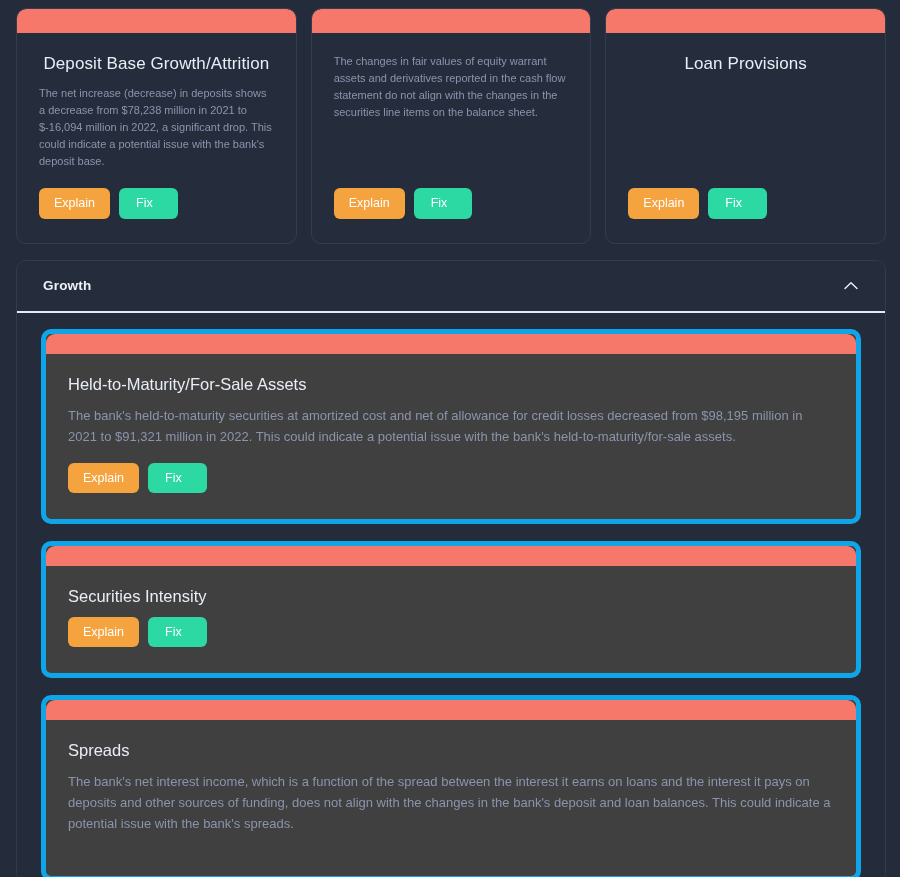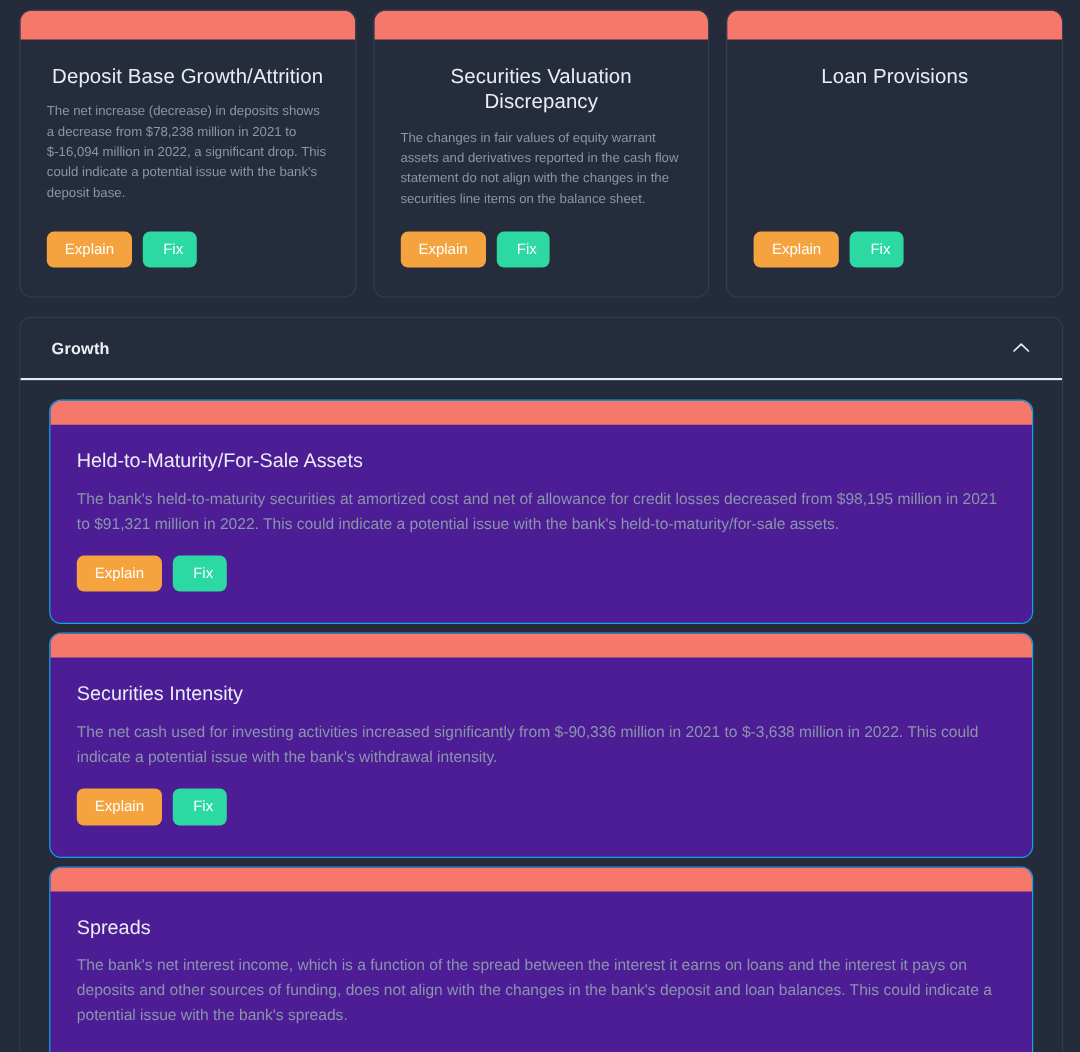--- a/index.html
+++ b/index.html
@@ -80,21 +80,21 @@
     border: none;
     border-radius: 6px;
     color: #ffffff;
     font-family: "Liberation Sans", sans-serif;
     font-size: 12.5px;
     line-height: 1;
     padding: 9px 15px;
     cursor: pointer;
   }
   .btn-explain { background: #f5a33f; }
-  .btn-fix     { background: #2cd9a3; padding-left: 17px; padding-right: 11px; }
+  .btn-fix     { background: #2cd9a3; padding-left: 17px; padding-right: 25px; }
 
   
   .expand-wrap {
     margin-top: 16px;
     border: 1px solid #333c4f;
     border-radius: 10px;
     background: #242c3c;
     overflow: hidden;
     height: 622px;
   }
@@ -123,25 +123,25 @@
     display: block;
   }
 
   .expand-body {
     padding: 16px 24px 0 24px;
     background: #242c3c;
   }
 
   
   .wide-card {
-    background: #4c1d95;
-    border: 1px solid #0ea5e9;
+    background: #404040;
+    border: 5px solid #0ea5e9;
     border-radius: 10px;
     overflow: hidden;
-    margin-bottom: 7px;
+    margin-bottom: 17px;
   }
 
   .wide-accent {
     height: 20px;
     background: #f6786a;
     border-radius: 9px 9px 0 0;
   }
 
   .wide-body {
     padding: 20px 22px 26px 22px;
@@ -178,21 +178,20 @@
         <div class="btn-row">
           <button class="btn btn-explain">Explain</button>
           <button class="btn btn-fix">Fix</button>
         </div>
       </div>
     </div>
 
     <div class="card">
       <div class="card-accent"></div>
       <div class="card-body">
-        <div class="card-title">Securities Valuation Discrepancy</div>
         <div class="card-desc">The changes in fair values of equity warrant assets and derivatives reported in the cash flow statement do not align with the changes in the securities line items on the balance sheet.</div>
         <div class="btn-row">
           <button class="btn btn-explain">Explain</button>
           <button class="btn btn-fix">Fix</button>
         </div>
       </div>
     </div>
 
     <div class="card">
       <div class="card-accent"></div>
@@ -229,21 +228,20 @@
             <button class="btn btn-explain">Explain</button>
             <button class="btn btn-fix">Fix</button>
           </div>
         </div>
       </div>
 
       <div class="wide-card">
         <div class="wide-accent"></div>
         <div class="wide-body">
           <div class="wide-title">Securities Intensity</div>
-          <div class="wide-desc">The net cash used for investing activities increased significantly from $-90,336 million in 2021 to $-3,638 million in 2022. This could indicate a potential issue with the bank's withdrawal intensity.</div>
           <div class="btn-row">
             <button class="btn btn-explain">Explain</button>
             <button class="btn btn-fix">Fix</button>
           </div>
         </div>
       </div>
 
       <div class="wide-card">
         <div class="wide-accent"></div>
         <div class="wide-body">

